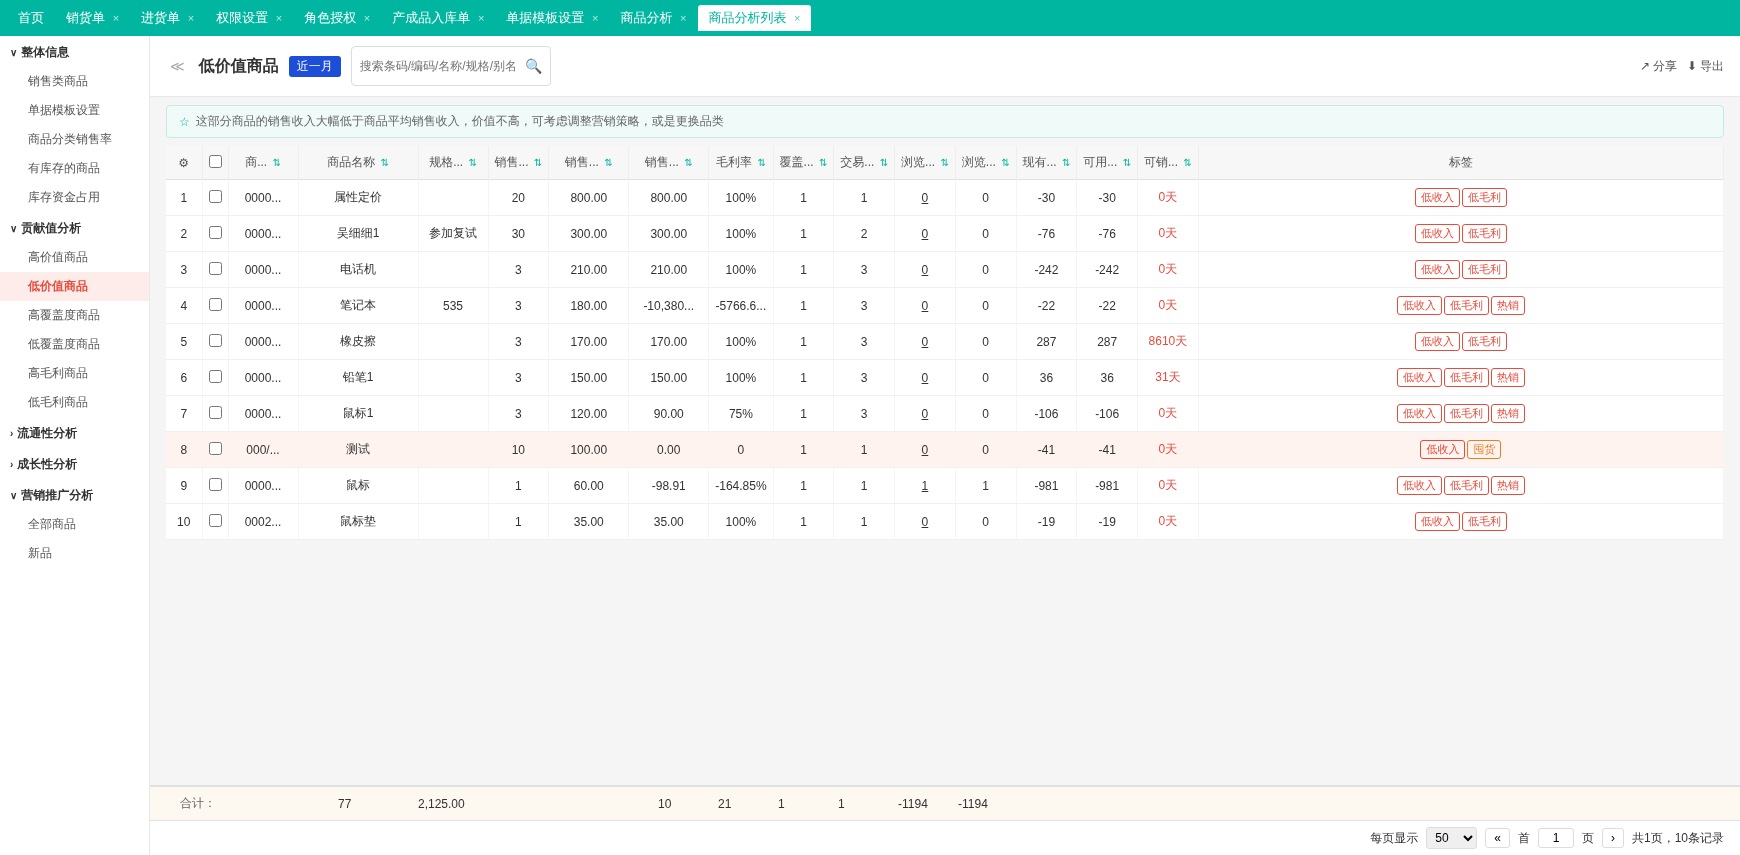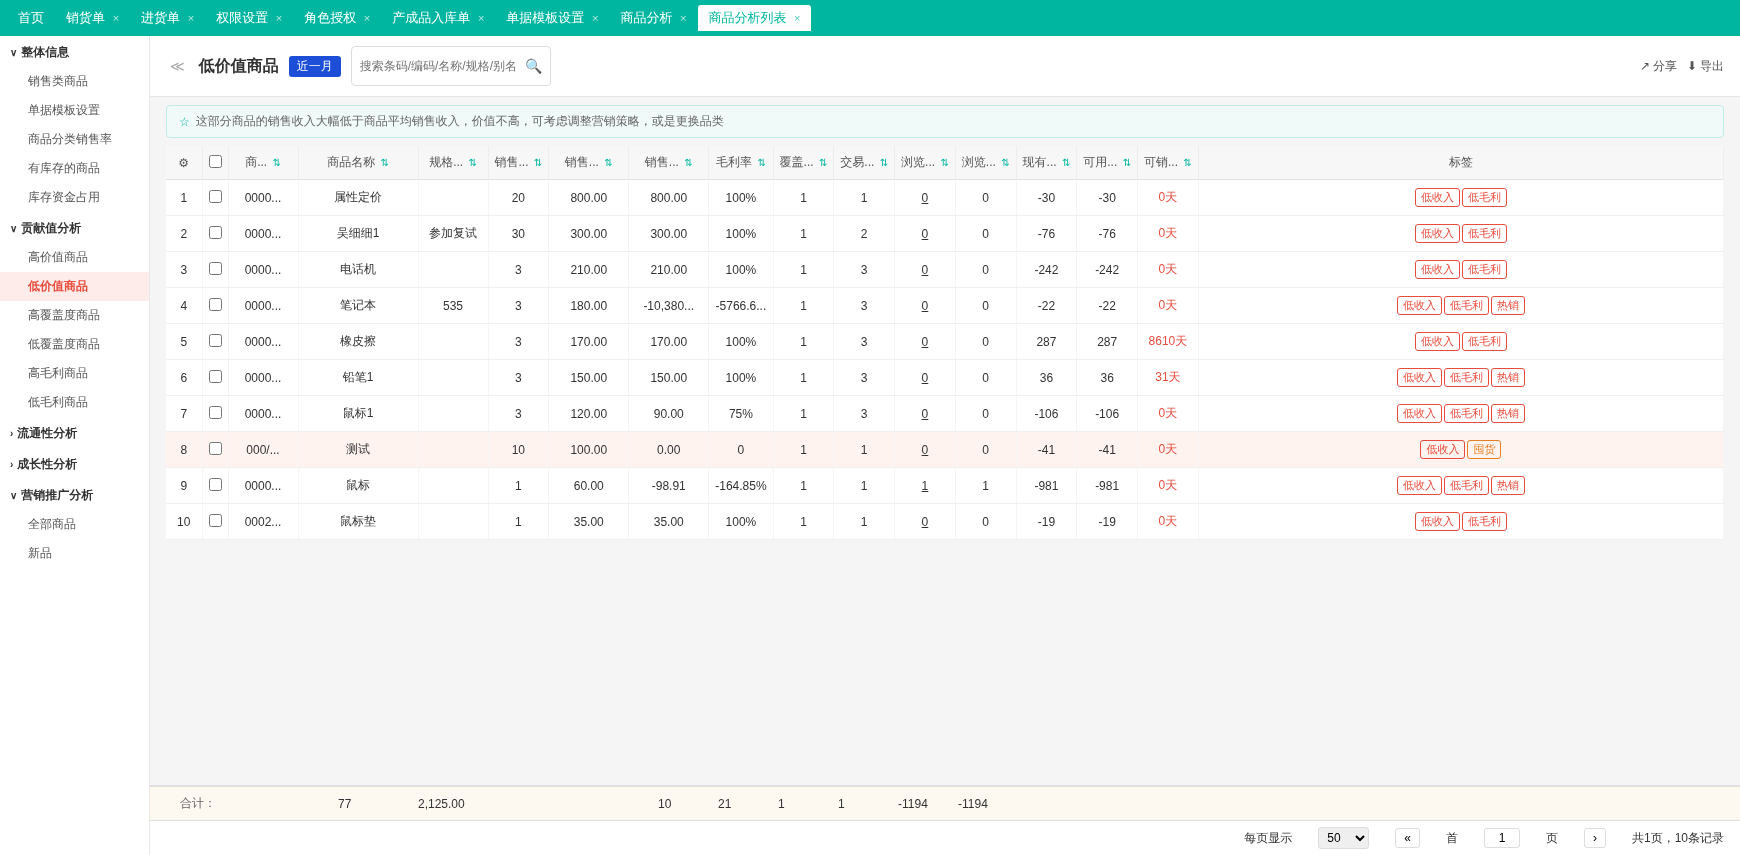--- a/index.html
+++ b/index.html
@@ -188,21 +188,21 @@
     .footer-val { text-align: left; padding: 0 10px; }
 
     
     .pagination-bar {
       background: #fff;
       border-top: 1px solid #e0e0e0;
       padding: 6px 16px;
       display: flex;
       align-items: center;
       justify-content: flex-end;
-      gap: 26px;
+      gap: 8px;
       font-size: 12px;
     }
     .page-size-select {
       border: 1px solid #ddd;
       border-radius: 3px;
       padding: 2px 4px;
       font-size: 12px;
     }
     .page-btn {
       border: 1px solid #ddd;

